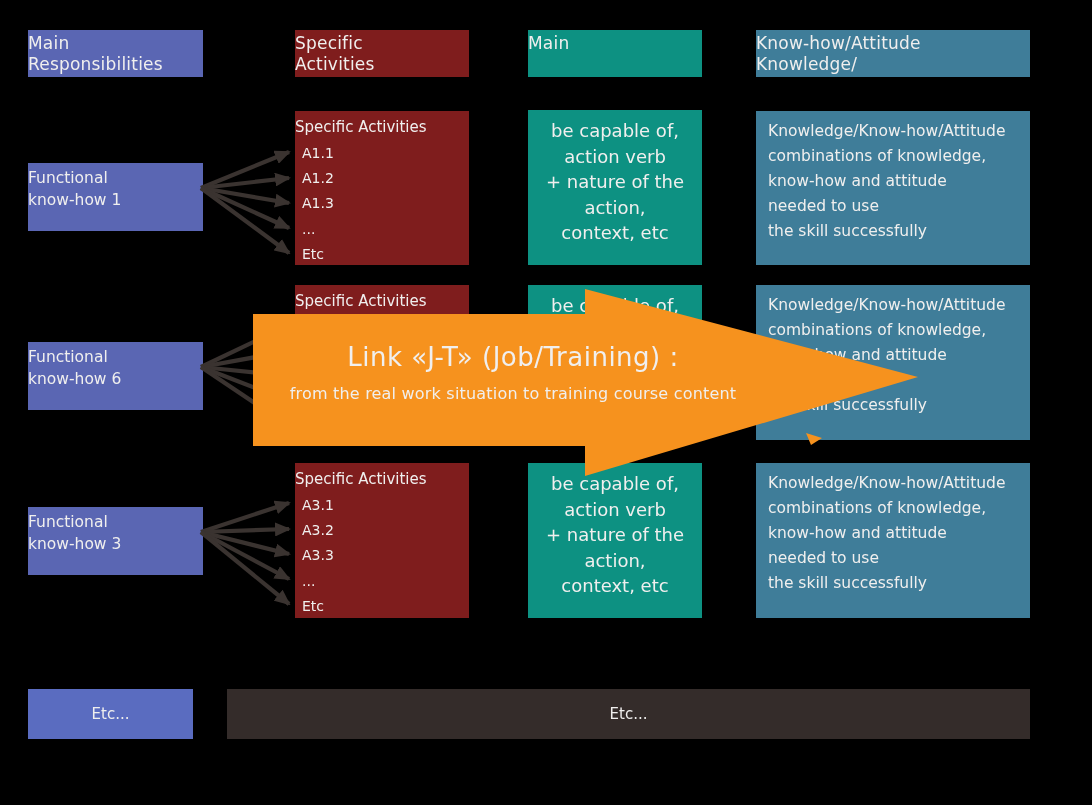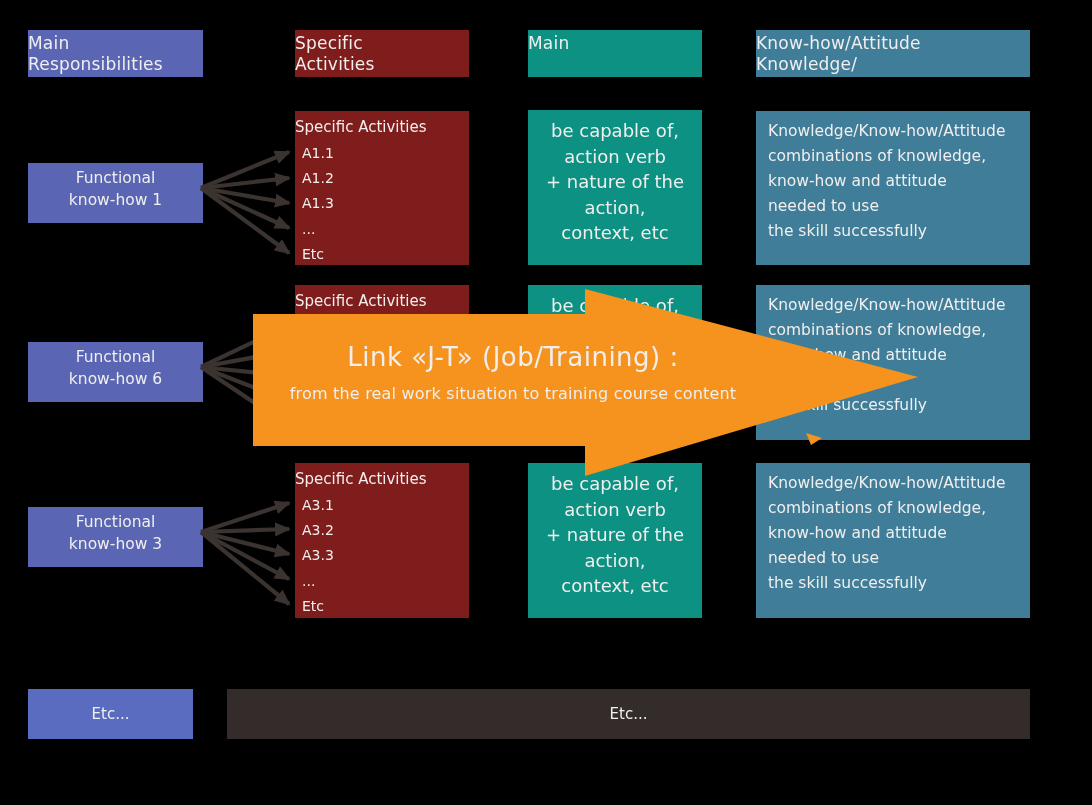--- a/index.html
+++ b/index.html
@@ -16,21 +16,21 @@
   
   .purple{background:#5a66b3;}
   .purple2{background:#5a6cc0;}
   .steel{background:#7f1d1d;}
   .teal{background:#0d9182;}
   .kblue{background:#3f7d99;}
   .darkbar{background:#342c2a;}
   
   .hdr{top:30px;height:47px;text-align:left;padding-top:3px;font-size:17px;line-height:21px;letter-spacing:.2px;}
   
-  .func{height:60px;text-align:center;padding-top:4px;font-size:15.5px;line-height:22px;}
+  .func{height:68px;padding-top:4px;font-size:15.5px;line-height:22px;}
   
   .act{padding-top:4px;}
   .act-title{font-size:15px;line-height:24px;height:24px;}
   .act-items{margin-top:2px;}
   .act-item{padding-left:7px;font-size:14px;line-height:25.2px;height:25.2px;}
   
   .skill{text-align:center;padding-top:8px;font-size:18px;}
   .sl{line-height:25.5px;}
   
   .knw{padding:8px 6px 16px 12px;font-size:15.5px;}

